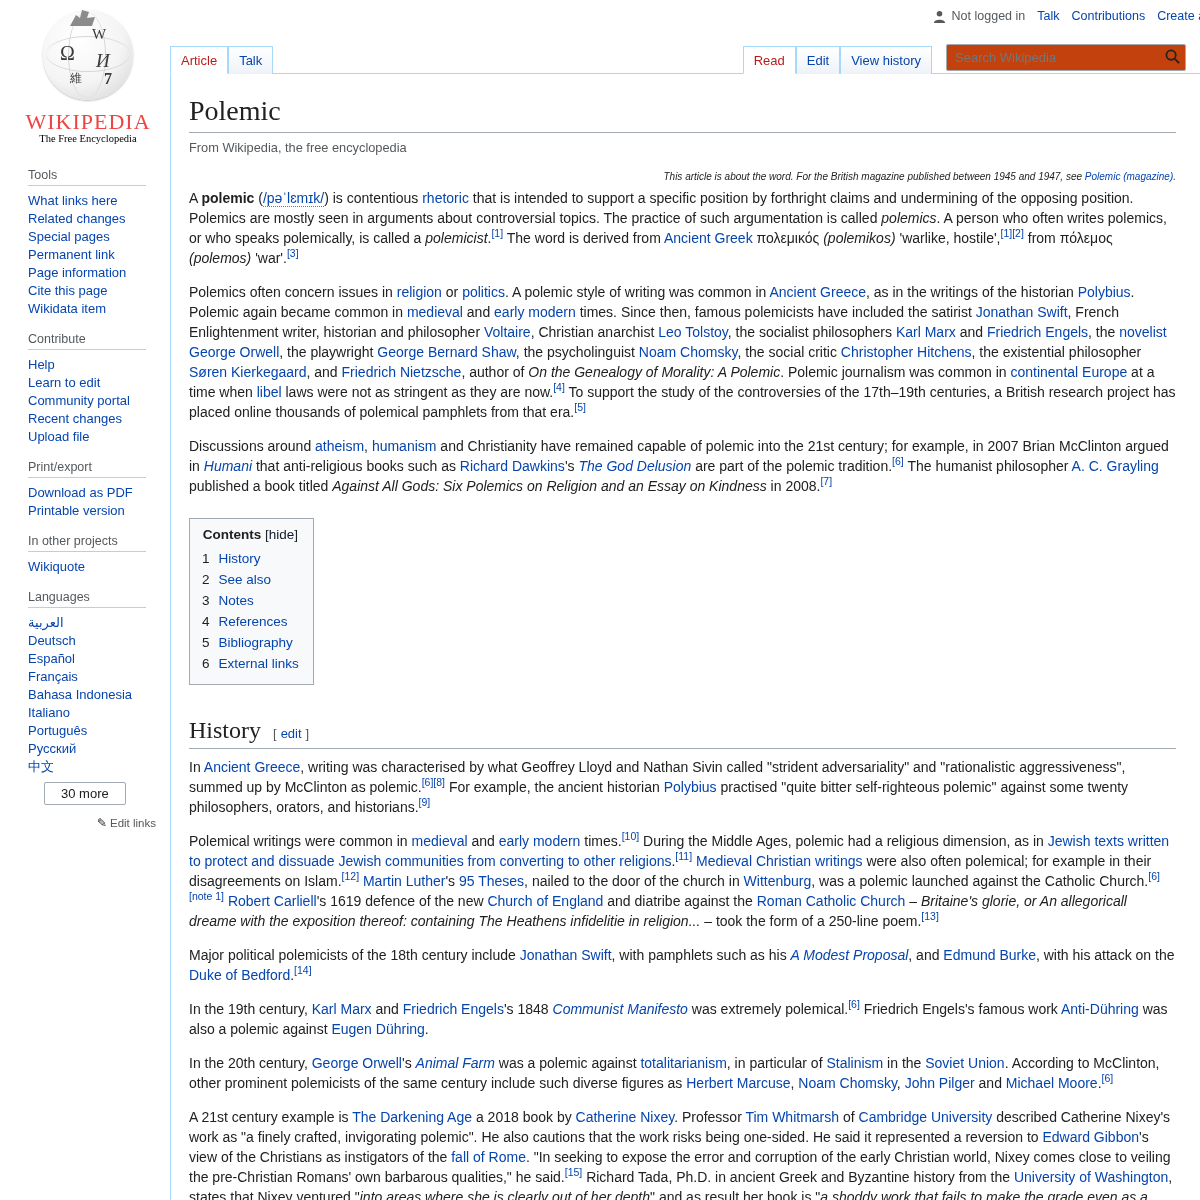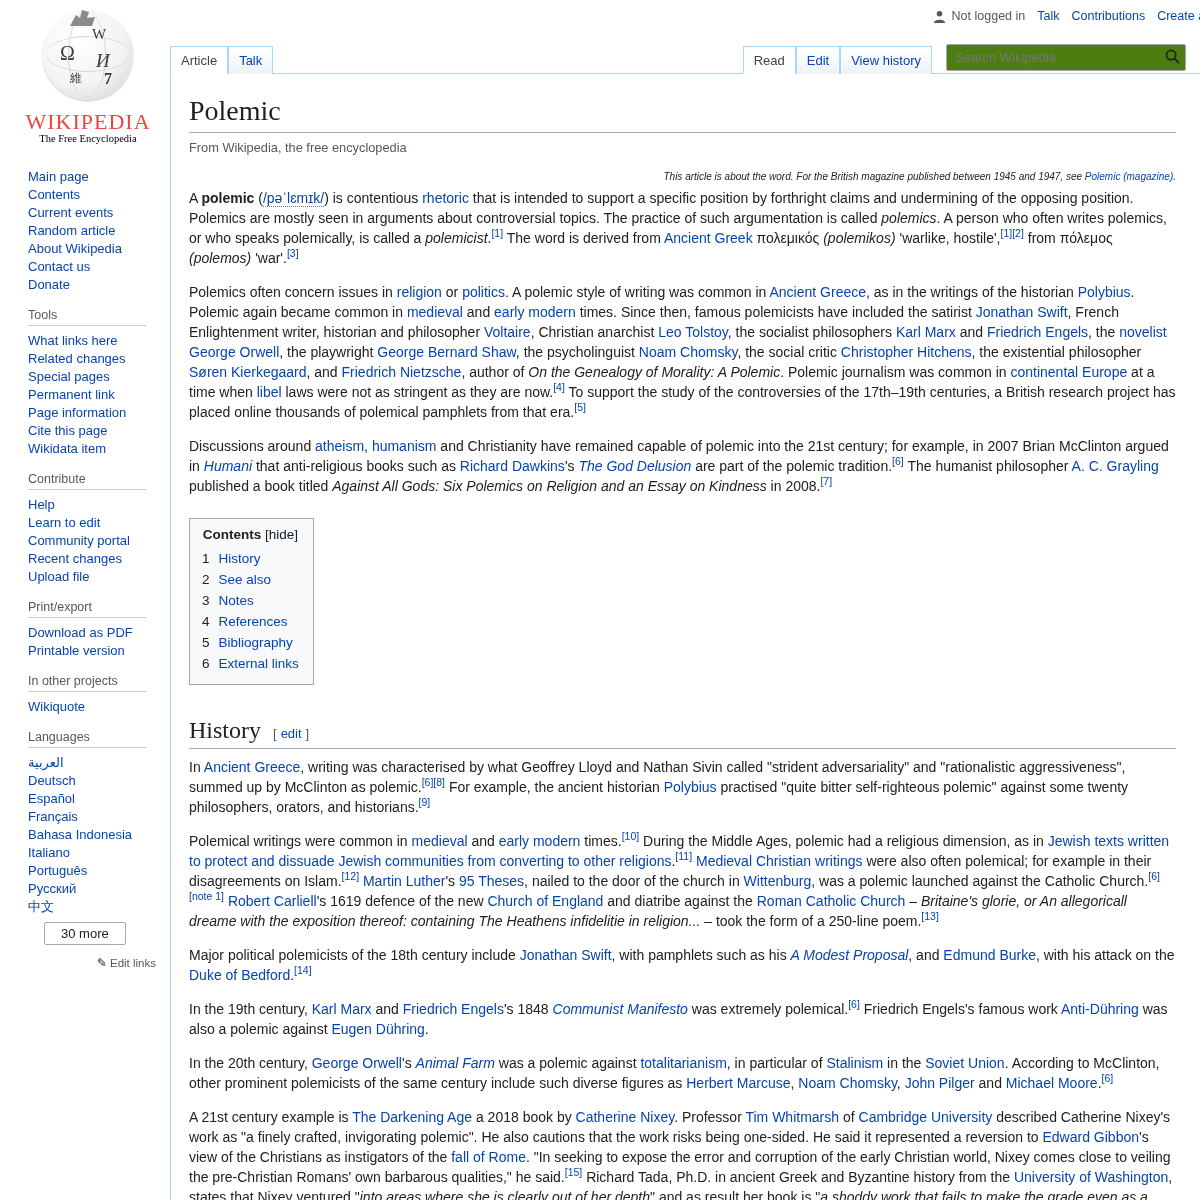--- a/index.html
+++ b/index.html
@@ -44,27 +44,27 @@
   #content-col { position:absolute; left:170px; top:0; width:1130px; height:1200px; }
   #personal { position:absolute; top:9px; right:12px; font-size:12.5px; color:#54595d;
     display:flex; align-items:center; gap:12px; white-space:nowrap; }
   .p-link { color:#0645ad; cursor:pointer; }
   #person-icon { margin-right:-6px; display:inline-block; }
   #tabhead { position:absolute; top:46px; left:0; width:1030px; height:28px;
     border-left:1px solid #a7d7f9; border-bottom:1px solid #a7d7f9; }
   .tab { height:28px; line-height:28px; padding:0 10px; font-size:13px; color:#0645ad;
     background:linear-gradient(to bottom,#ffffff 0%,#eef3f8 100%);
     border:1px solid #a7d7f9; border-bottom:none; cursor:pointer; white-space:nowrap; }
-  .tab.active { background:#ffffff; color:#404040; position:relative; z-index:2; }
+  .tab.active { background:#ffffff; color:#b91c1c; position:relative; z-index:2; }
   #tabs-left  { position:absolute; left:-1px; bottom:-1px; display:flex; }
   #tabs-left .tab.active { border-bottom:1px solid #fff; }
   #tabs-right { position:absolute; right:268px; bottom:-1px; display:flex; }
   #tabs-right .tab.active { border-bottom:1px solid #fff; }
   #search-box { position:absolute; right:14px; bottom:2px; width:240px; height:27px;
-    border:1px solid #a2a9b1; border-radius:2px; background:#4d7c0f; display:flex; align-items:center; }
+    border:1px solid #a2a9b1; border-radius:2px; background:#c2410c; display:flex; align-items:center; }
   #search-box input { flex:1; border:none; outline:none; font-size:13px; padding:0 4px 0 8px;
     font-family:"Liberation Sans",sans-serif; color:#202122; background:transparent; }
   #search-box input::placeholder { color:#72777d; }
   #search-icon { width:26px; text-align:center; cursor:pointer; }
   #content { position:absolute; top:74px; left:0; width:1030px; height:1126px;
     border-left:1px solid #a7d7f9; background:#fff; padding:20px 24px 0 18px; overflow:hidden; }
   h1.firstHeading { font-family:"Liberation Serif","DejaVu Serif",serif; font-weight:normal;
     font-size:28px; margin:0; padding-bottom:4px; border-bottom:1px solid #a2a9b1; line-height:1.2; }
   #site-sub { font-size:12.8px; color:#54595d; margin-top:7px; }
   .hatnote { font-style:italic; padding-left:22px; font-size:10px; margin:16px 0 6px 0;text-align:right; }
@@ -105,31 +105,20 @@
       <span class="glyph g1">W</span>
       <span class="glyph g2">И</span>
       <span class="glyph g3">維</span>
       <span class="glyph g4">7</span>
     </div>
     <div id="wordmark">WIKIPEDIA</div>
     <div id="tagline">The Free Encyclopedia</div>
   </div>
   <nav id="sidebar">
       <div class="portal">
-        <ul class="portal-list">
-          <li><span class="s-link">Main page</span></li>
-          <li><span class="s-link">Contents</span></li>
-          <li><span class="s-link">Current events</span></li>
-          <li><span class="s-link">Random article</span></li>
-          <li><span class="s-link">About Wikipedia</span></li>
-          <li><span class="s-link">Contact us</span></li>
-          <li><span class="s-link">Donate</span></li>
-        </ul>
-      </div>
-      <div class="portal">
         <h3 class="portal-h">Tools</h3>
         <ul class="portal-list">
           <li><span class="s-link">What links here</span></li>
           <li><span class="s-link">Related changes</span></li>
           <li><span class="s-link">Special pages</span></li>
           <li><span class="s-link">Permanent link</span></li>
           <li><span class="s-link">Page information</span></li>
           <li><span class="s-link">Cite this page</span></li>
           <li><span class="s-link">Wikidata item</span></li>
         </ul>

